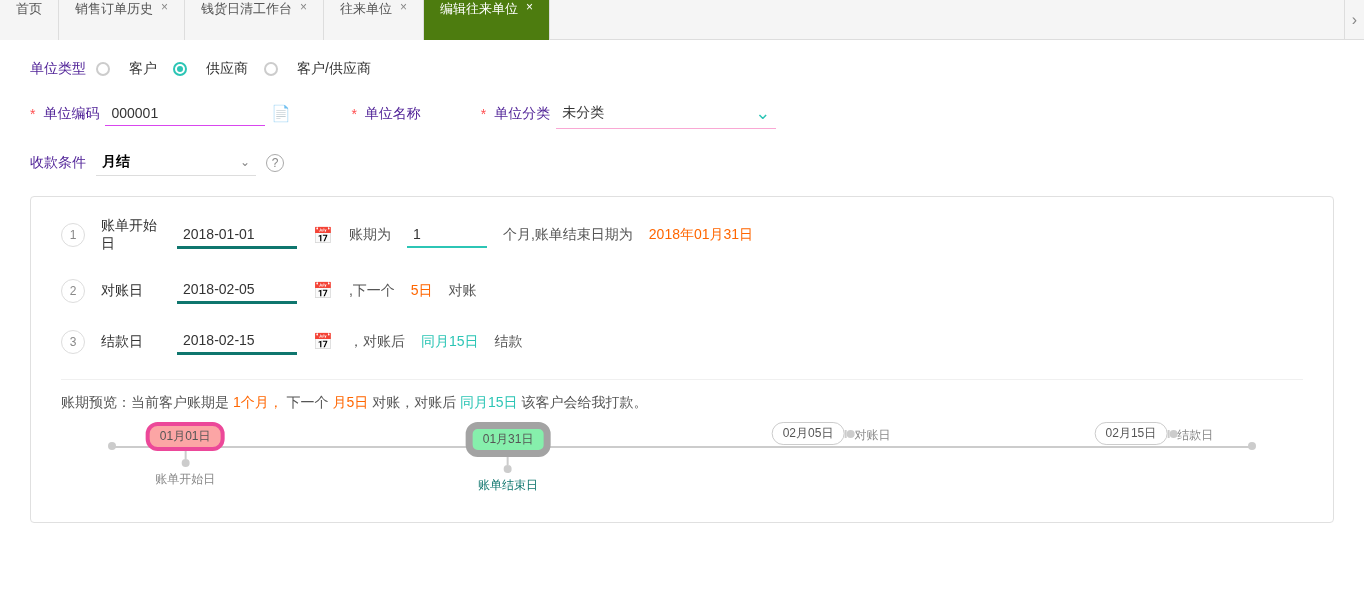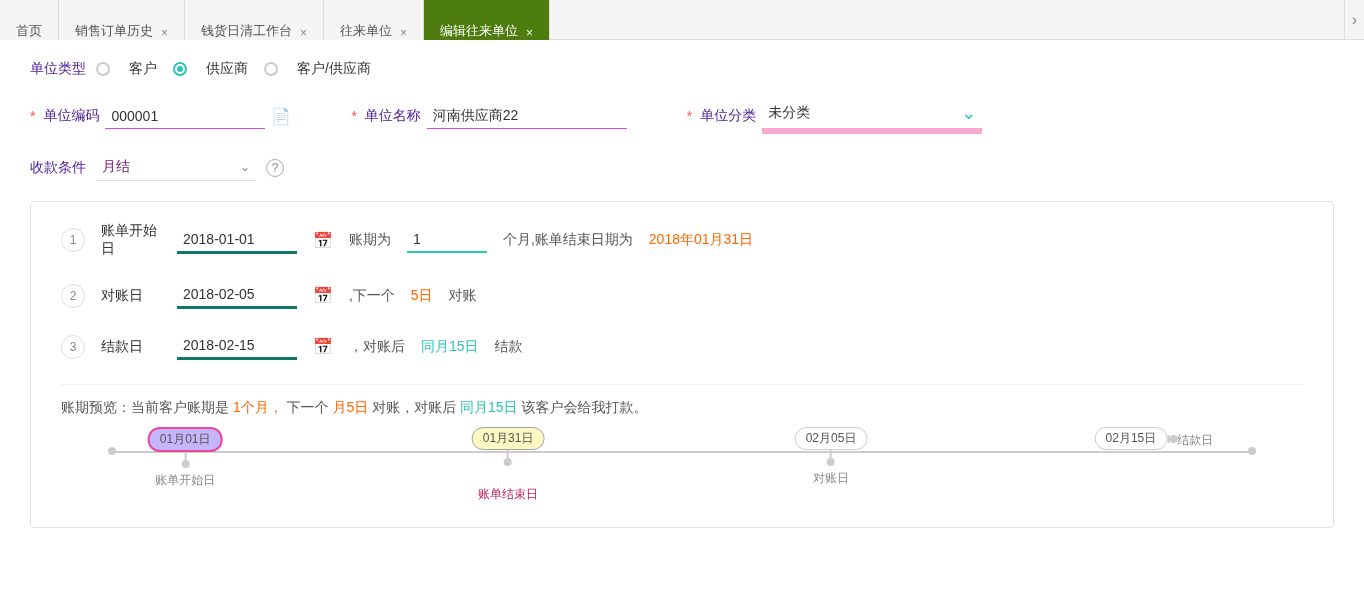--- a/index.html
+++ b/index.html
@@ -9,21 +9,21 @@
     .tab-bar {
       display: flex;
       align-items: center;
       background: #f5f5f5;
       border-bottom: 1px solid #ddd;
       height: 40px;
       padding-left: 0;
     }
     .tab-item {
       display: flex;
-      align-items: flex-end;
+      align-items: flex-start;
       padding: 0 16px;
       height: 40px;
       cursor: pointer;
       font-size: 13px;
       color: #555;
       background: #f5f5f5;
       border-right: 1px solid #ddd;
       white-space: nowrap;
       gap: 6px;
     }
@@ -137,27 +137,27 @@
     
     .dropdown-wrap {
       display: flex;
       align-items: center;
       border-bottom: 1px solid #ddd;
       min-width: 160px;
       padding: 4px 6px;
       cursor: pointer;
       gap: 4px;
     }
-    .dropdown-value { color: #701a75; font-size: 14px; }
+    .dropdown-value { color: #000000; font-size: 14px; font-weight: bold; }
     .dropdown-arrow { color: #888; font-size: 12px; margin-left: auto; }
 
     .large-dropdown {
       display: flex;
       align-items: center;
-      border-bottom: 6px solid #f9a8d4;
+      border-bottom: 1px solid #f9a8d4;
       min-width: 220px;
       padding: 4px 6px;
       cursor: pointer;
     }
     .large-dropdown-value { color: #333; flex: 1; }
     .large-dropdown-arrow { color: #2cc5b5; font-size: 18px; }
 
     .help-icon {
       width: 18px;
       height: 18px;
@@ -299,21 +299,20 @@
     <div class="field-group">
       <span class="required-star">*</span>
       <span class="form-label">单位编码</span>
       <input class="input-field code-field" type="text" value="000001" style="">
       <span class="cal-icon">📄</span>
     </div>
     <div style="width:40px;"></div>
     <div class="field-group">
       <span class="required-star">*</span>
       <span class="form-label">单位名称</span>
-      <input class="input-field name-field" type="text" value="河南供应商22" style="">
     </div>
     <div style="width:40px;"></div>
     <div class="field-group">
       <span class="required-star">*</span>
       <span class="form-label">单位分类</span>
       <div class="large-dropdown">
         <span class="large-dropdown-value">未分类</span>
         <span class="large-dropdown-arrow">⌄</span>
       </div>
     </div>
@@ -376,34 +375,34 @@
     <div class="tl-wrapper">
       <div style="position:relative; width:100%; height:60px; margin-top:10px;">
 
         <div style="position:absolute; top:24px; left:4%; right:4%; height:2px; background:#ccc;"></div>
 
         <div style="position:absolute; top:20px; left:3.8%; width:8px; height:8px; border-radius:50%; background:#ccc;"></div>
 
         <div style="position:absolute; top:20px; right:3.8%; width:8px; height:8px; border-radius:50%; background:#ccc;"></div>
 
         <div style="position:absolute; left:10%; top:0; transform:translateX(-50%); display:flex; flex-direction:column; align-items:center;">
-          <div style="background:#c4b5fd; border:2px solid #ec4899; border-radius:12px; padding:2px 10px; font-size:12px; color:#555;">01月01日</div>
+          <div style="background:#fca5a5; border:4px solid #ec4899; border-radius:12px; padding:2px 10px; font-size:12px; color:#555;">01月01日</div>
           <div style="width:2px; height:8px; background:#ccc;"></div>
           <div style="width:8px; height:8px; border-radius:50%; background:#ccc;"></div>
           <div style="font-size:12px; color:#888; margin-top:4px; white-space:nowrap;">账单开始日</div>
         </div>
 
         <div style="position:absolute; left:36%; top:0; transform:translateX(-50%); display:flex; flex-direction:column; align-items:center;">
-          <div style="background:#fef9c3; border:1px solid #a3a3a3; border-radius:12px; padding:2px 10px; font-size:12px; color:#555;">01月31日</div>
+          <div style="background:#86efac; border:7px solid #a3a3a3; border-radius:12px; padding:2px 10px; font-size:12px; color:#555;">01月31日</div>
           <div style="width:2px; height:8px; background:#ccc;"></div>
           <div style="width:8px; height:8px; border-radius:50%; background:#ccc;"></div>
-          <div style="font-size:12px; color:#be185d; margin-top:20px; white-space:nowrap;">账单结束日</div>
+          <div style="font-size:12px; color:#0f766e; margin-top:4px; white-space:nowrap;">账单结束日</div>
         </div>
 
-        <div style="position:absolute; left:62%; top:0; transform:translateX(-50%); display:flex; flex-direction:column; align-items:center;">
+        <div style="position:absolute; left:62%; top:0; transform:translateX(-50%); display:flex; flex-direction:row; align-items:center;">
           <div style="background:#fff; border:1px solid #ccc; border-radius:12px; padding:2px 10px; font-size:12px; color:#555;">02月05日</div>
           <div style="width:2px; height:8px; background:#ccc;"></div>
           <div style="width:8px; height:8px; border-radius:50%; background:#ccc;"></div>
           <div style="font-size:12px; color:#888; margin-top:4px; white-space:nowrap;">对账日</div>
         </div>
 
         <div style="position:absolute; left:88%; top:0; transform:translateX(-50%); display:flex; flex-direction:row; align-items:center;">
           <div style="background:#fff; border:1px solid #ccc; border-radius:12px; padding:2px 10px; font-size:12px; color:#555;">02月15日</div>
           <div style="width:2px; height:8px; background:#ccc;"></div>
           <div style="width:8px; height:8px; border-radius:50%; background:#ccc;"></div>

